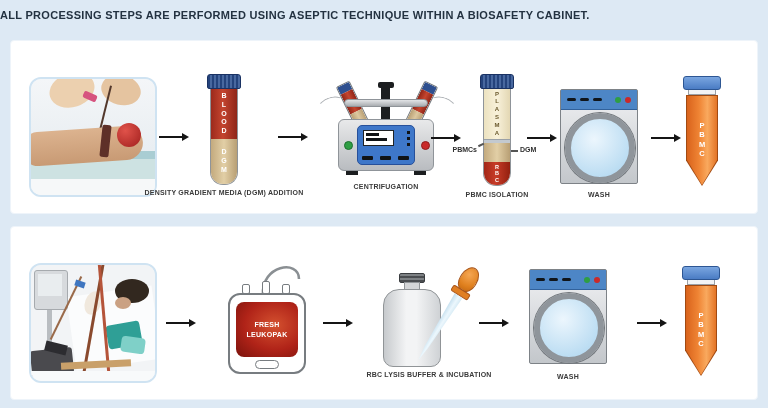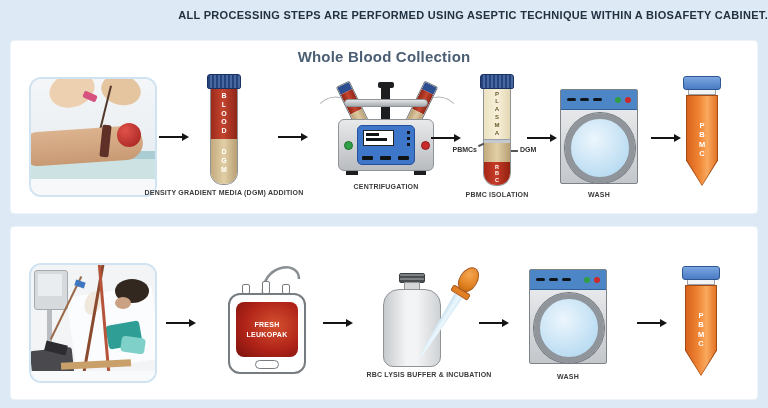--- a/index.html
+++ b/index.html
@@ -2,21 +2,21 @@
 <html><head>
 <meta charset="utf-8">
 <style>
   html,body{margin:0;padding:0;}
   body{
     width:768px;height:408px;overflow:hidden;position:relative;
     background:#dde9f4;
     font-family:"Liberation Sans",sans-serif;
   }
   .banner{
-    position:absolute;top:9px;left:0;right:0;text-align:right;
+    position:absolute;top:9px;left:0;right:0;text-align:left;
     font-size:11px;font-weight:bold;color:#233241;letter-spacing:.3px;
   }
   .panel{
     position:absolute;left:10px;width:748px;height:174px;
     background:#ffffff;border:1px solid #eef4fa;border-radius:4px;box-sizing:border-box;
   }
   #panel1{top:40px;} #panel2{top:226px;}
   .panel-title{
     position:absolute;top:7px;left:0;right:0;text-align:center;
     font-size:15px;font-weight:bold;color:#4b5e74;letter-spacing:.2px;
@@ -135,21 +135,20 @@
   .drop-glass{width:12px;height:76px;margin:0 auto;
     clip-path:polygon(12% 0,88% 0,66% 80%,50% 100%,34% 80%);
     background:linear-gradient(90deg,#b9d8ea,#ecf7fd 55%,#cde5f1);}
 </style>
 </head>
 <body>
 
 <div class="banner">ALL PROCESSING STEPS ARE PERFORMED USING ASEPTIC TECHNIQUE WITHIN A BIOSAFETY CABINET.</div>
 
 <div class="panel" id="panel1">
-  <div class="panel-title">Whole Blood Collection</div>
 
   <div class="photo" style="left:18px;top:36px;">
     <div class="ph" style="inset:0;background:linear-gradient(180deg,#f4f6f8,#e9eef2 60%,#f7f9fa);"></div>
     <div class="ph" style="left:18px;top:-6px;width:46px;height:34px;background:#ecd0af;border-radius:50%;transform:rotate(-18deg);"></div>
     <div class="ph" style="left:70px;top:-4px;width:40px;height:30px;background:#e5c4a0;border-radius:50%;transform:rotate(14deg);"></div>
     <div class="ph" style="left:52px;top:14px;width:14px;height:7px;background:#d6537f;border-radius:2px;transform:rotate(24deg);"></div>
     <div class="ph" style="left:72px;top:6px;width:2px;height:58px;background:#53382c;transform:rotate(14deg);"></div>
     <div class="ph" style="left:0;top:72px;width:124px;height:10px;background:#a9cdd3;"></div>
     <div class="ph" style="left:0;top:80px;width:124px;height:22px;background:#cde2e2;"></div>
     <div class="ph" style="left:0;top:100px;width:124px;height:16px;background:#f6f8f9;"></div>

